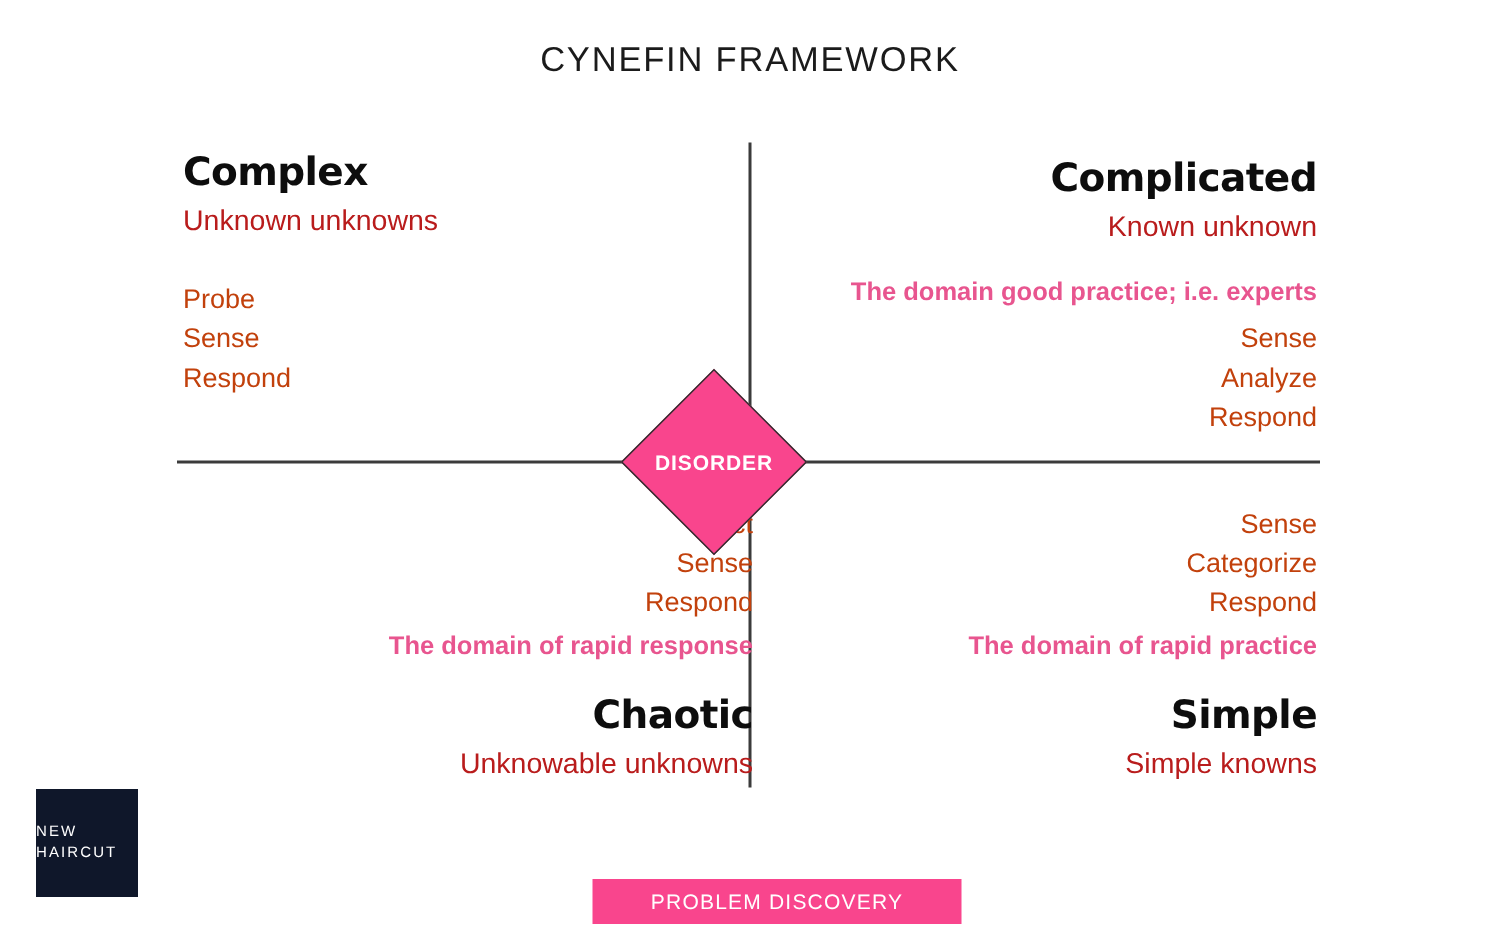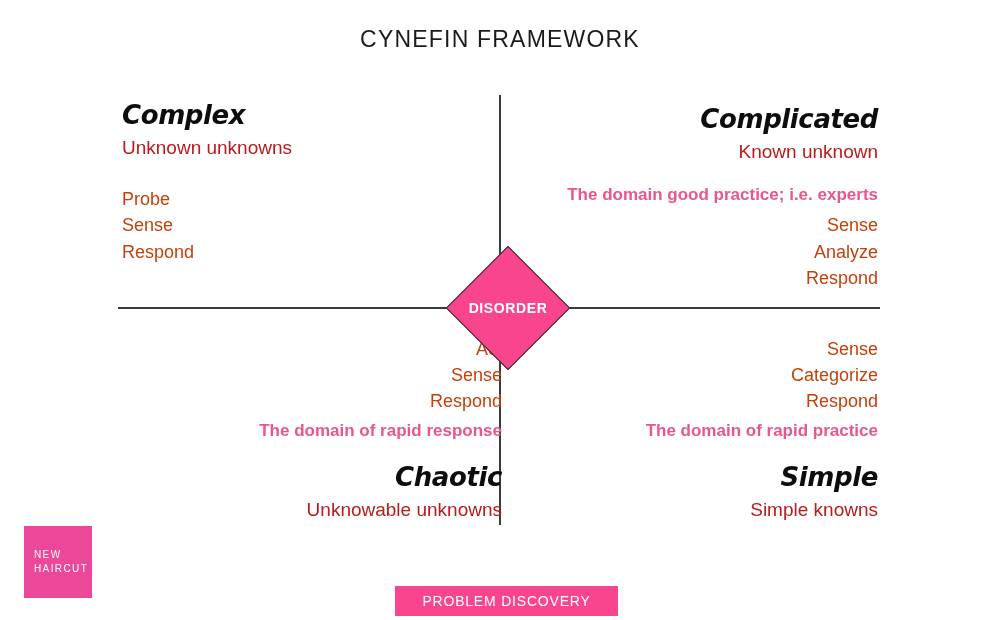--- a/index.html
+++ b/index.html
@@ -57,21 +57,20 @@
   }
   .quad-tl { left: 122px; top: 100px; text-align: left; }
   .quad-tr { left: 498px; top: 104px; text-align: right; }
   .quad-bl { left: 122px; top: 336px; text-align: right; }
   .quad-br { left: 498px; top: 336px; text-align: right; }
 
   .heading {
     font-family: "DejaVu Sans", sans-serif;
     font-size: 26px;
     font-weight: 700;
-    font-style: italic;
     color: #0d0d0d;
     line-height: 1.18;
     letter-spacing: -0.4px;
   }
   .subheading {
     font-family: "Liberation Sans", sans-serif;
     font-size: 19px;
     font-weight: 400;
     color: #b91c1c;
     line-height: 1.35;
@@ -91,21 +90,21 @@
     color: #c2410c;
     line-height: 1.45;
   }
 
   .gap-lg { height: 20px; }
   .gap-sm { height: 6px; }
 
   
   .diamond-wrap {
     position: absolute;
-    left: 464px;
+    left: 432px;
     top: 264px;
     width: 88px;
     height: 88px;
   }
   .diamond-shape {
     position: absolute;
     left: 0;
     top: 0;
     width: 88px;
     height: 88px;
@@ -130,42 +129,41 @@
     color: #ffffff;
   }
 
   
   .logo {
     position: absolute;
     left: 24px;
     top: 526px;
     width: 68px;
     height: 72px;
-    background: #ec4899;
+    background: #0f172a;
     display: flex;
     flex-direction: column;
     justify-content: center;
-    padding-left: 10px;
     box-sizing: border-box;
   }
   .logo-line {
     font-family: "Liberation Sans", sans-serif;
     font-size: 10px;
     font-weight: 500;
     letter-spacing: 1.4px;
     color: #ffffff;
     line-height: 1.45;
   }
 
   
   .banner {
     position: absolute;
     left: 395px;
     top: 586px;
-    width: 223px;
+    width: 246px;
     height: 30px;
     background: #f9458d;
     display: flex;
     align-items: center;
     justify-content: center;
     font-family: "Liberation Sans", sans-serif;
     font-size: 14px;
     font-weight: 400;
     letter-spacing: 0.8px;
     color: #ffffff;

